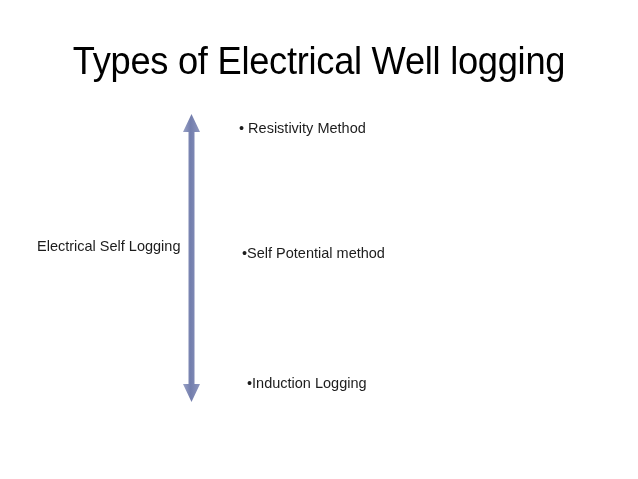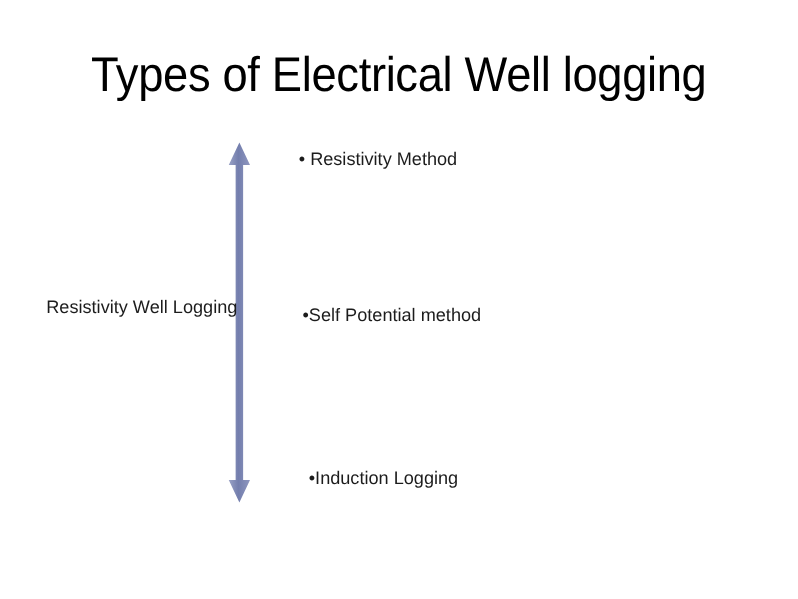--- a/index.html
+++ b/index.html
@@ -89,21 +89,21 @@
         <linearGradient id="arrowGrad" x1="0" y1="0" x2="1" y2="0">
           <stop offset="0%" stop-color="#9aa2c6"></stop>
           <stop offset="45%" stop-color="#737ead"></stop>
           <stop offset="100%" stop-color="#8f97bf"></stop>
         </linearGradient>
       </defs>
       <polygon points="16.5,2 25,20 19.5,20 19.5,272 25,272 16.5,290 8,272 13.5,272 13.5,20 8,20" fill="url(#arrowGrad)"></polygon>
     </svg>
   </div>
 
-  <div id="category-label">Resistivity Well Logging</div>
+  <div id="category-label">Electrical Self Logging</div>
 
   <div id="bullet-resistivity" class="bullet-item"><span>• </span><span>Resistivity Method</span></div>
 
   <div id="bullet-induction" class="bullet-item"><span>•</span><span>Induction Logging</span></div>
 
   <div id="bullet-self-potential" class="bullet-item"><span>•</span><span>Self Potential method</span></div>
 
 </div>
 
 </body></html>

